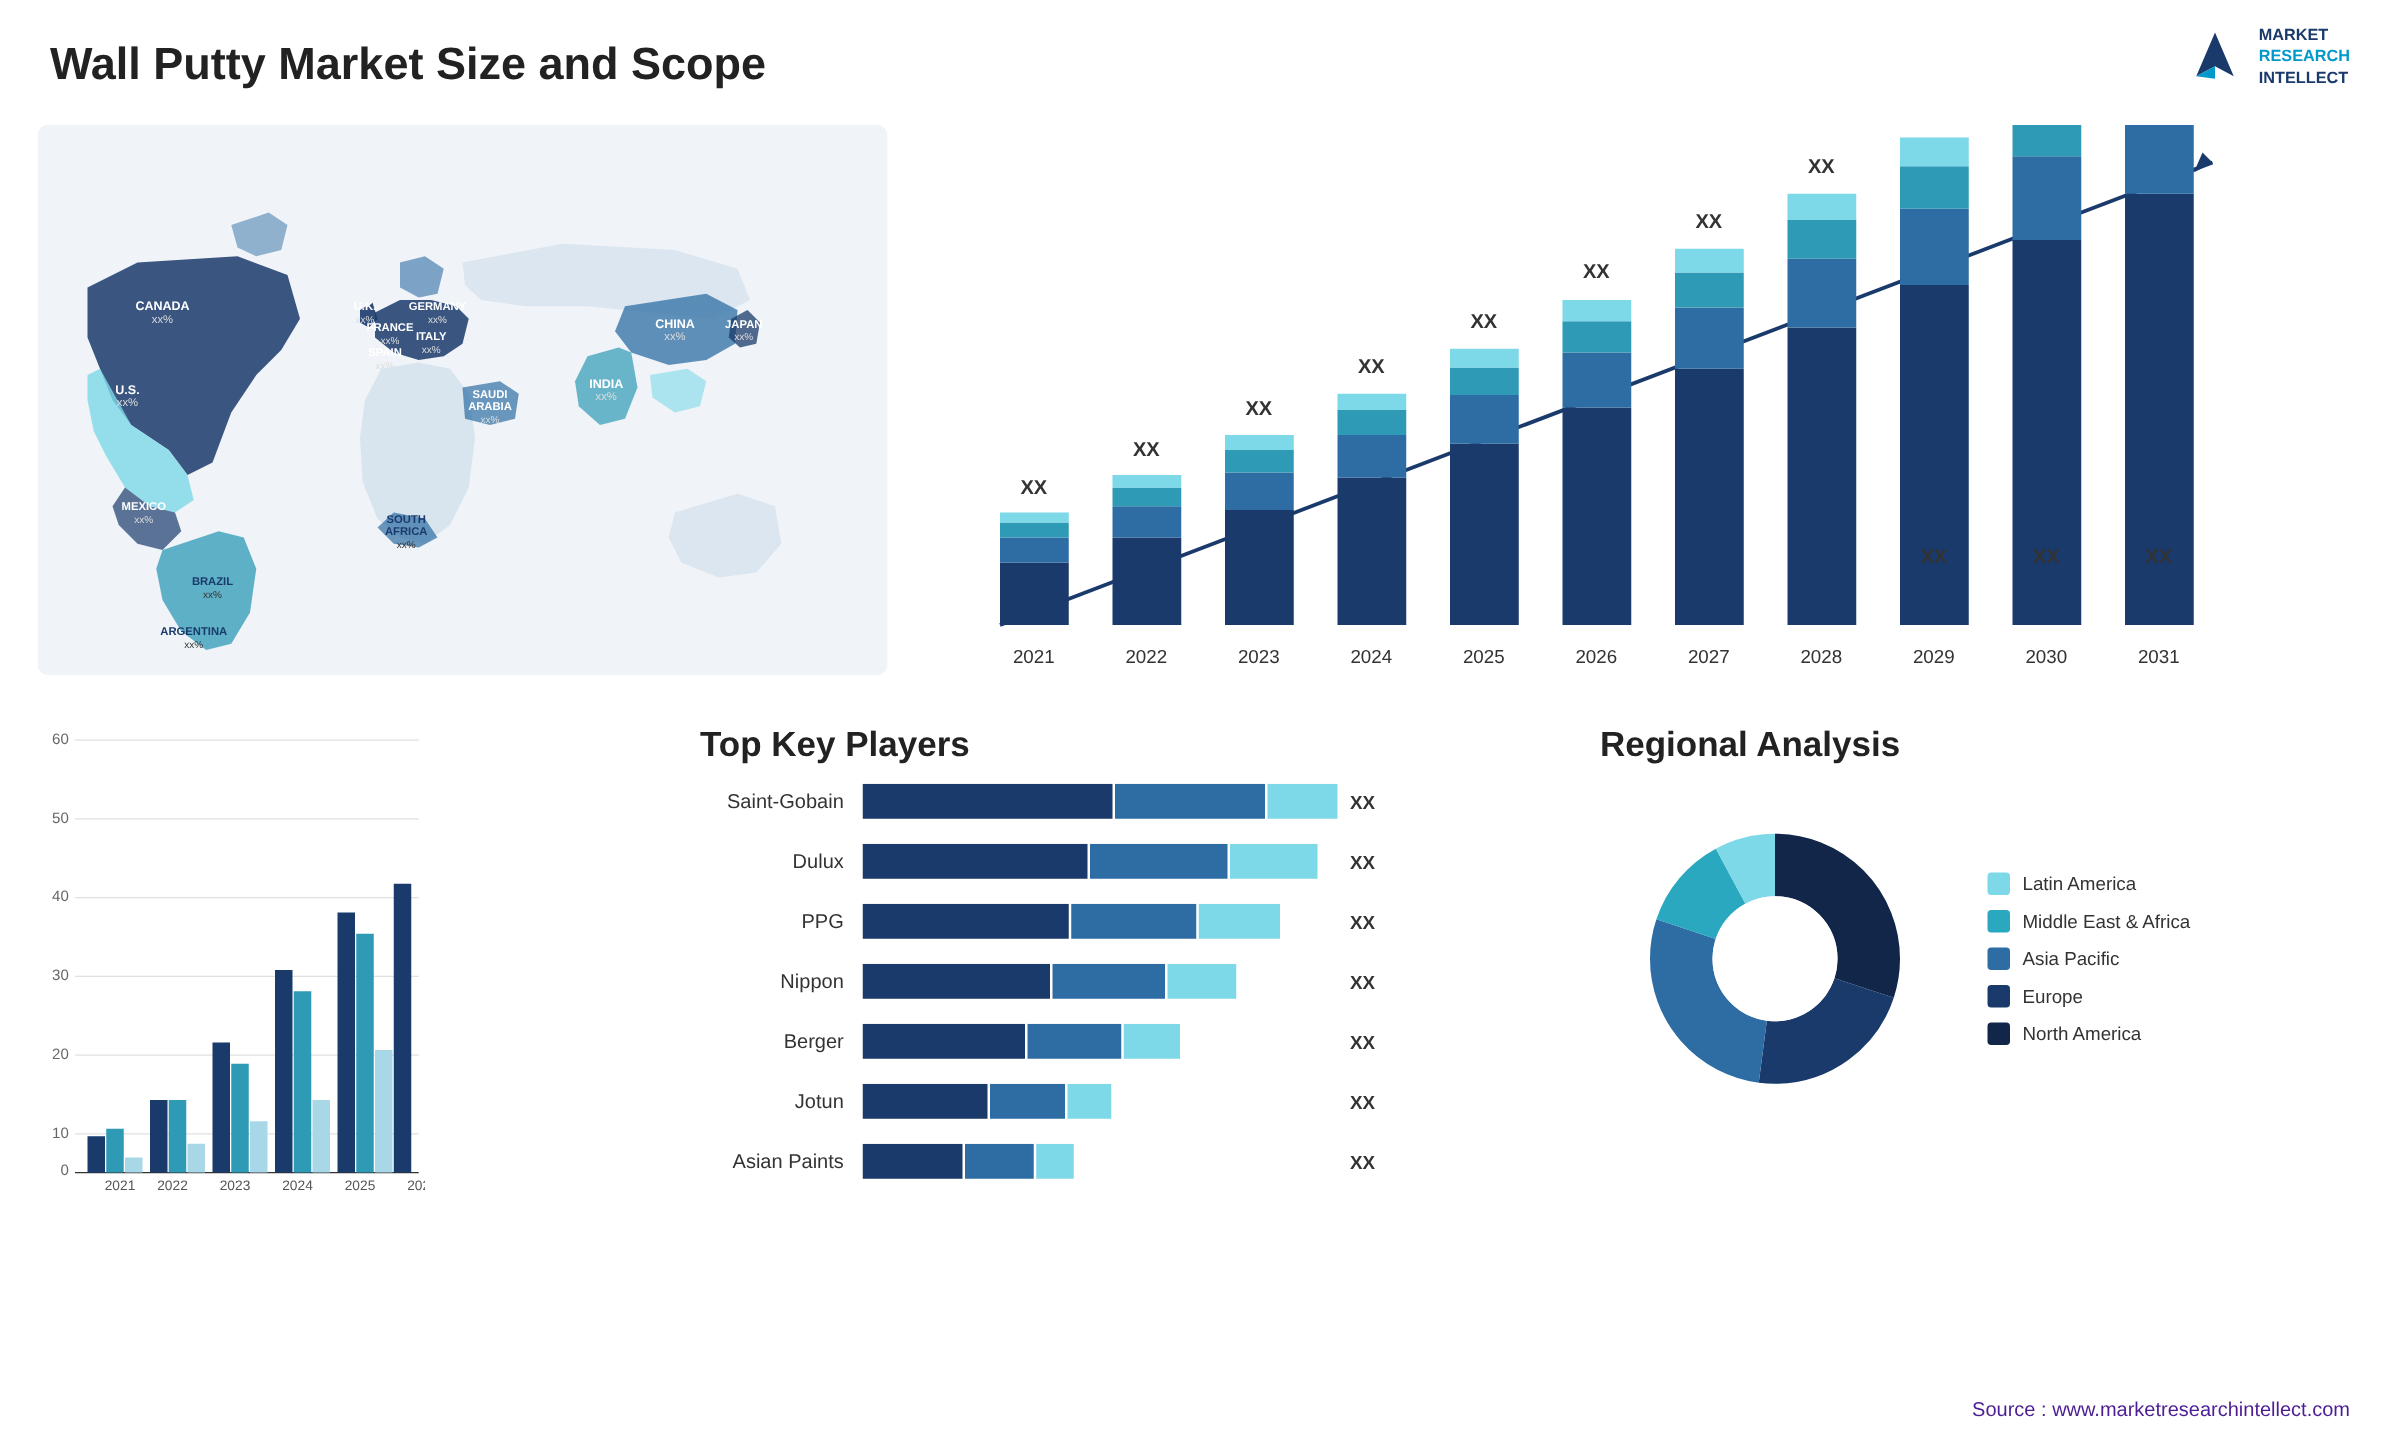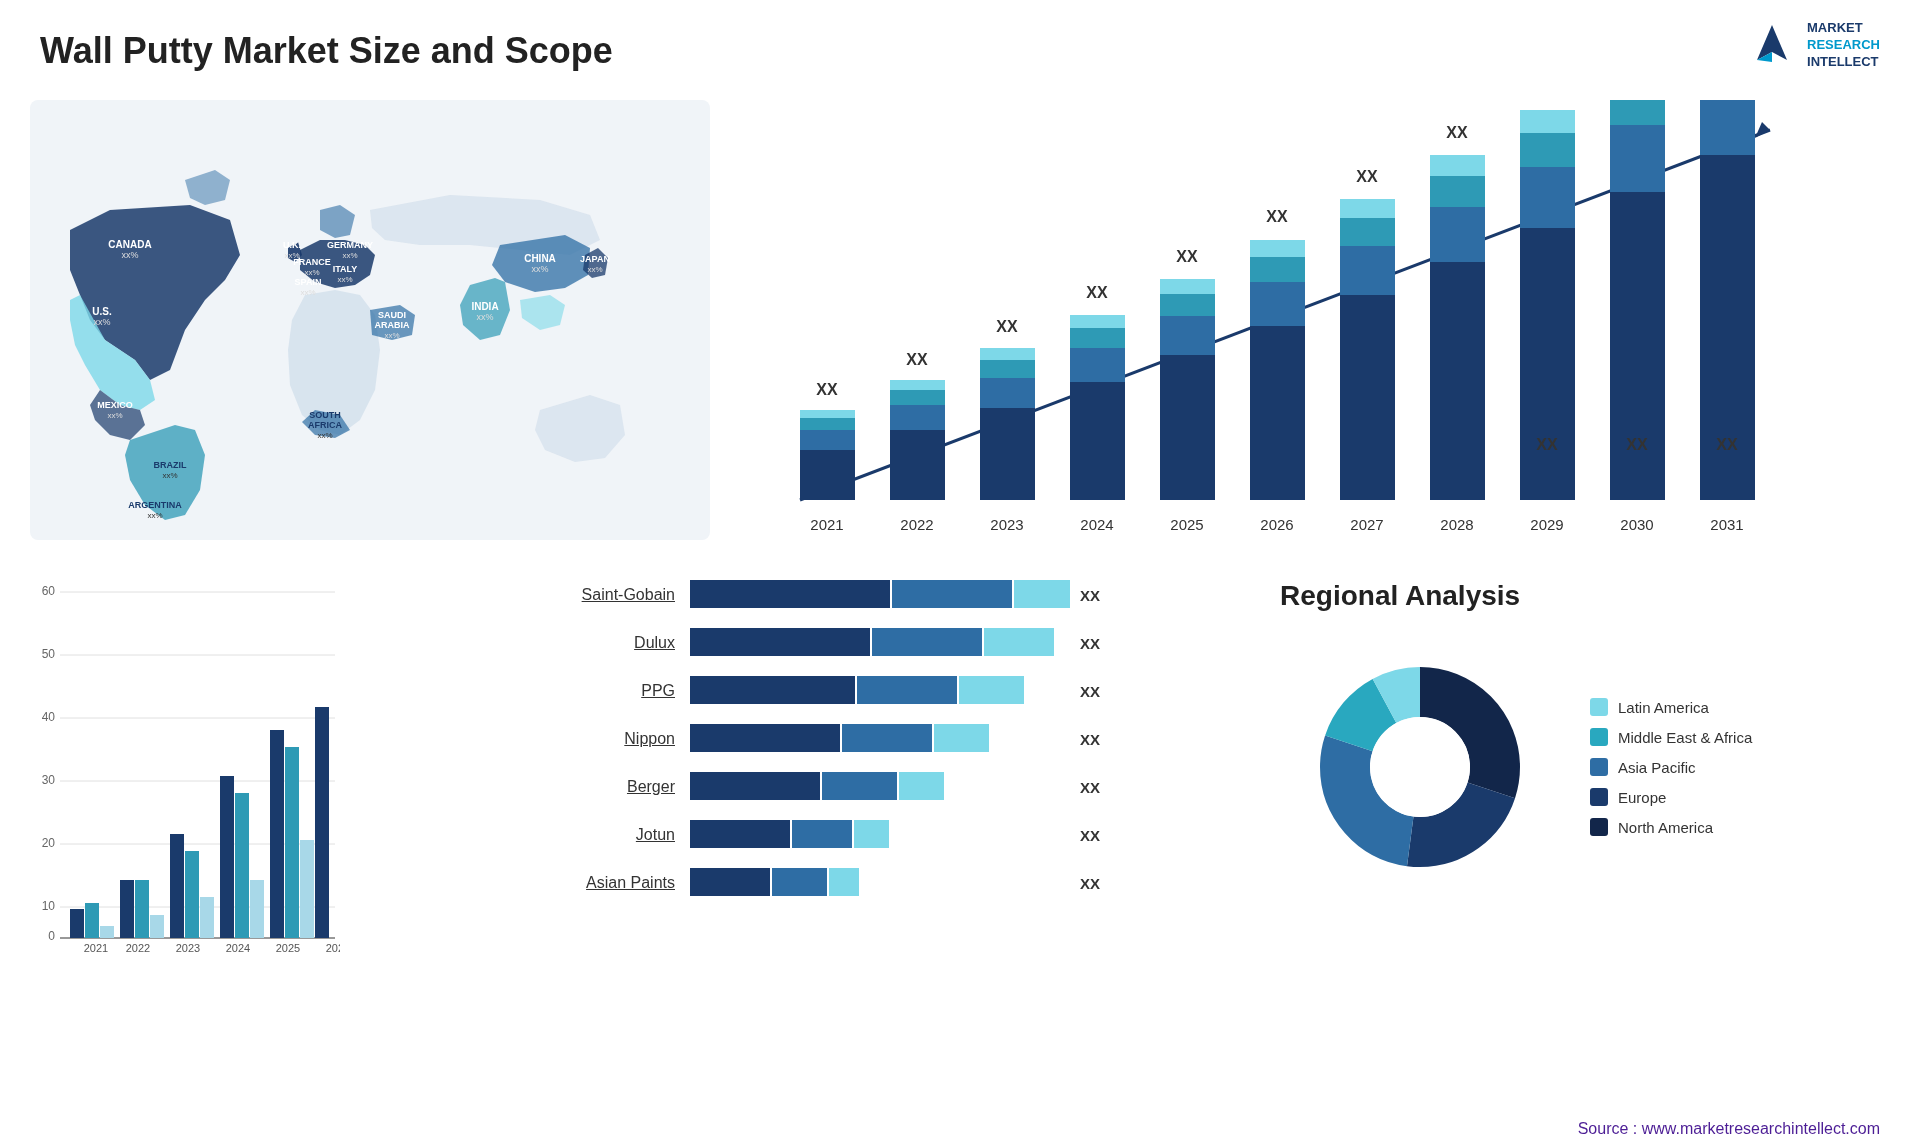--- a/index.html
+++ b/index.html
@@ -20,21 +20,21 @@
       font-weight: 600;
       color: #222;
     }
 
     
     .logo {
       position: absolute;
       top: 20px;
       right: 40px;
       display: flex;
-      align-items: flex-start;
+      align-items: flex-end;
       gap: 10px;
     }
     .logo-icon {
       width: 50px;
       height: 50px;
     }
     .logo-text {
       font-size: 13px;
       font-weight: 700;
       color: #1a3a6b;
@@ -102,21 +102,20 @@
       display: flex;
       align-items: center;
       margin-bottom: 18px;
     }
     .player-name {
       width: 130px;
       font-size: 16px;
       color: #333;
       text-align: right;
       padding-right: 15px;
-      text-decoration: underline;
     }
     .player-bar-container {
       flex: 1;
       display: flex;
       align-items: center;
       gap: 5px;
     }
     .player-val {
       font-size: 15px;
       color: #333;
@@ -413,20 +412,21 @@
       <rect x="270" y="260" width="14" height="98" fill="#a8d8e8"></rect>
       <text x="258" y="372" font-size="11" fill="#555" text-anchor="middle">2025</text>
 
       <rect x="285" y="127" width="14" height="231" fill="#1a3a6b"></rect>
       <text x="308" y="372" font-size="11" fill="#555" text-anchor="middle">2026</text>
     </svg>
   </div>
 </div>
 
 <div class="players-section">
+  <div class="section-title">Top Key Players</div>
   <div id="players-list">
       <div class="player-row">
         <div class="player-name">Saint-Gobain</div>
         <div class="player-bar-container">
           <svg width="380" height="30">
             <rect x="0" y="0" width="200" height="28" fill="#1a3a6b"></rect>
             <rect x="202" y="0" width="120" height="28" fill="#2e6da4"></rect>
             <rect x="324" y="0" width="80" height="28" fill="#7dd8e8"></rect>
           </svg>
           <span class="player-val">XX</span>

